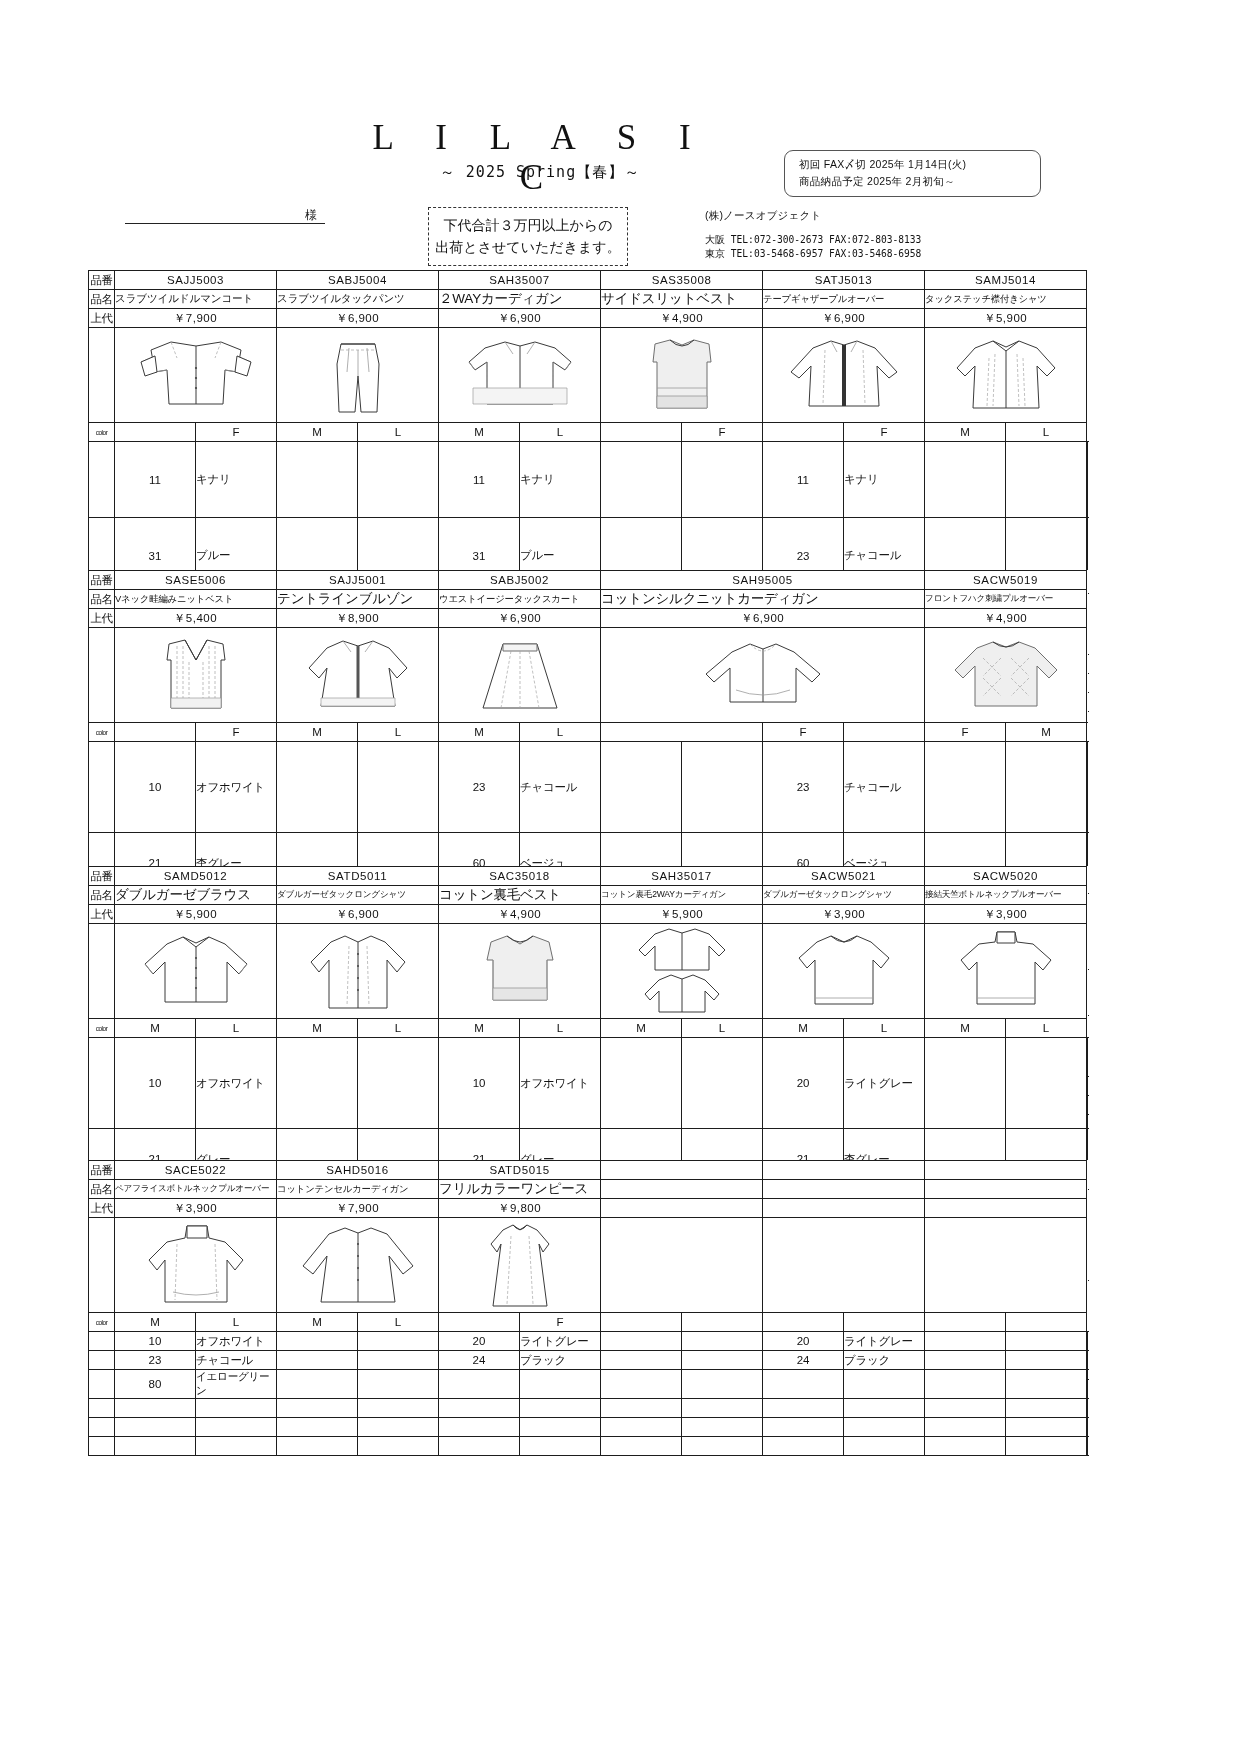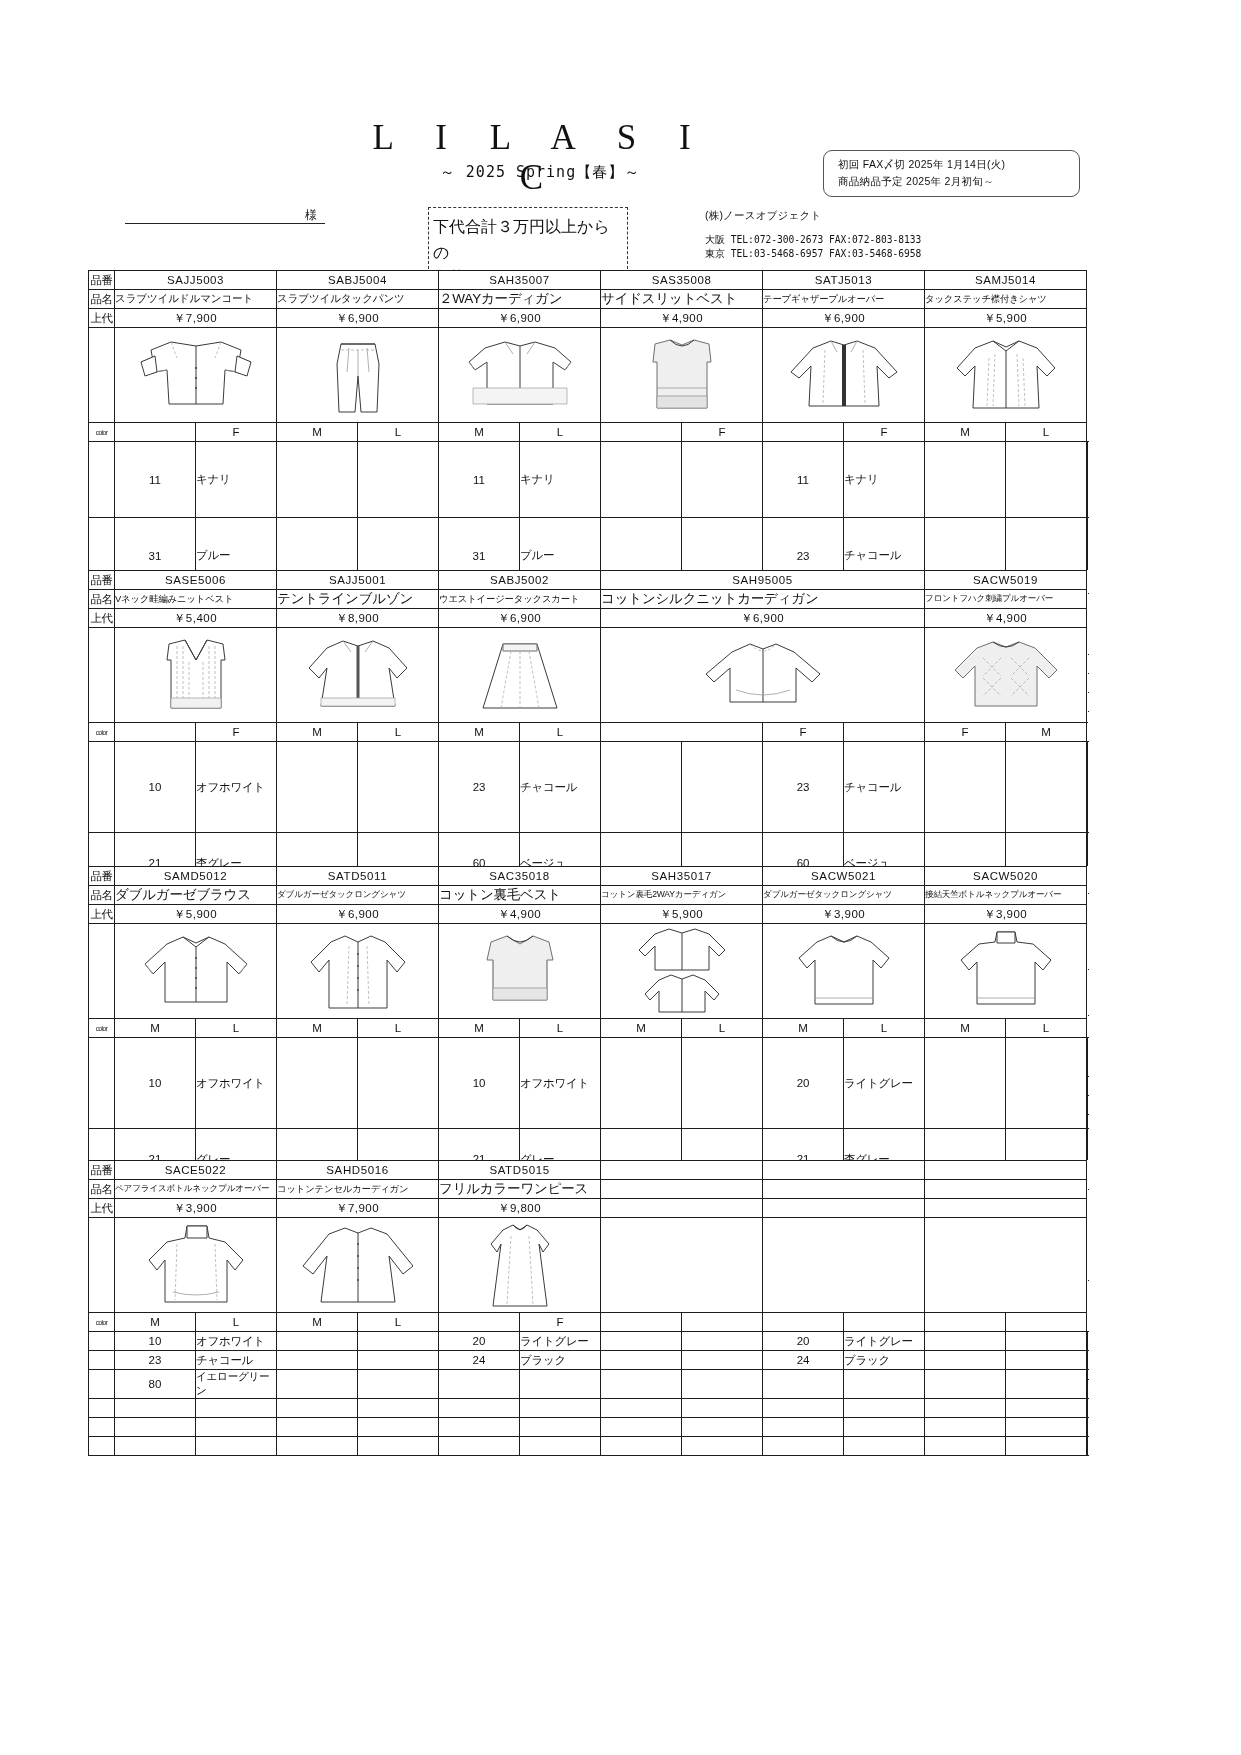--- a/index.html
+++ b/index.html
@@ -21,37 +21,37 @@
     font-size:35px; letter-spacing:17px; font-weight:400;
     color:#111;
   }
   .season {
     position:absolute; left:360px; top:163px; width:360px;
     text-align:center;
     font-family:"DejaVu Sans Mono", monospace;
     font-size:15px; letter-spacing:1px; color:#111;
   }
   .fax-box {
-    position:absolute; left:823px; top:150px; width:235px;
+    position:absolute; left:784px; top:150px; width:235px;
     border:1px solid #555; border-radius:9px;
     padding:5px 6px 5px 14px; background:#fff;
     font-size:10.5px; line-height:1.65; letter-spacing:.3px; color:#111;
   }
   .sama-line {
     position:absolute; left:125px; top:205px; width:200px;
     border-bottom:1px solid #222; height:18px;
   }
   .sama-label {
     position:absolute; left:305px; top:207px;
     font-size:12px; color:#111;
   }
   .note-box {
     position:absolute; left:428px; top:207px; width:190px;
     border:1px dashed #333; padding:6px 4px;
-    font-size:16px; line-height:1.6; color:#111;
+    text-align:center; font-size:14px; line-height:1.6; color:#111;
   }
   .company {
     position:absolute; left:705px; top:209px;
     font-size:10.5px; color:#111; letter-spacing:.2px;
   }
   .tel-block {
     position:absolute; left:705px; top:233px;
     font-family:"DejaVu Sans Mono", monospace;
     font-size:9.6px; line-height:1.38; color:#111; white-space:nowrap;
   }

